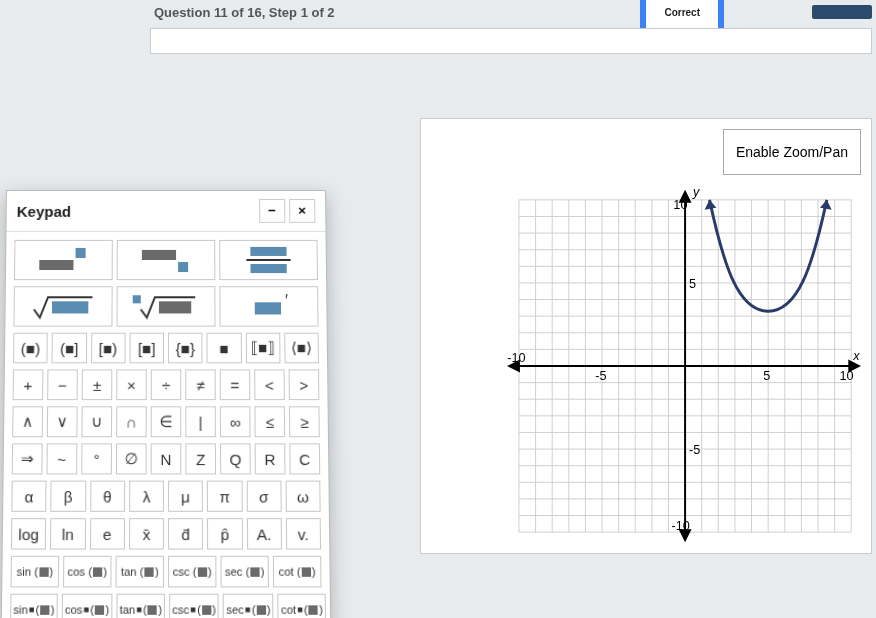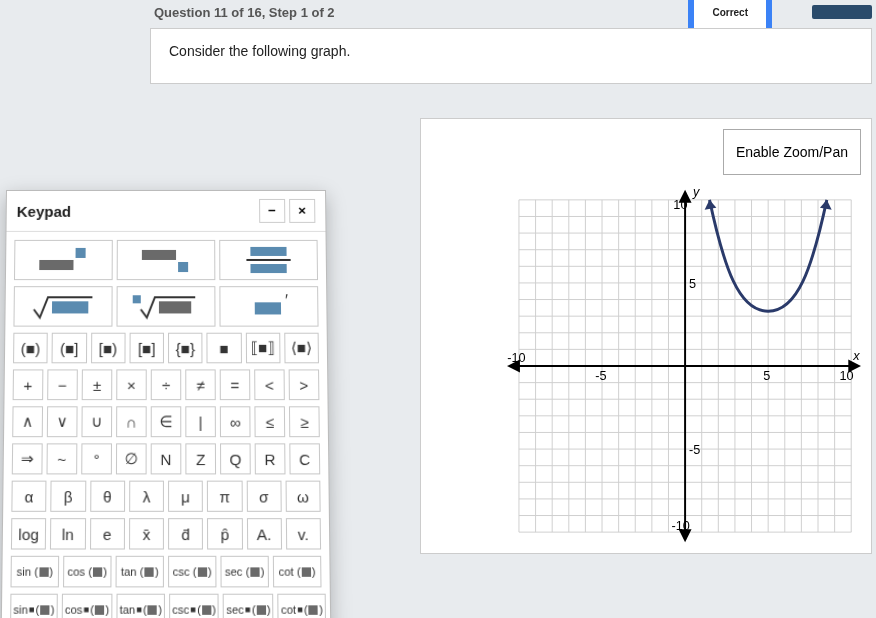--- a/index.html
+++ b/index.html
@@ -15,20 +15,21 @@
     color: #222;
   }
   .top-bar {
     position: absolute;
     left: 150px;
     top: 0;
     right: 0;
     height: 24px;
     display: flex;
     align-items: center;
+    gap: 48px;
   }
   .top-bar .qnum {
     font-weight: bold;
     color: #555;
     padding-left: 4px;
     font-size: 13px;
   }
   .top-bar .correct-box {
     margin-left: auto;
     border: 6px solid #3b82f6;
@@ -157,21 +158,20 @@
 </head>
 <body>
 
 <div class="top-bar">
   <div class="qnum">Question 11 of 16, Step 1 of 2</div>
   <div class="correct-box">Correct</div>
   <div class="progress-stub"></div>
 </div>
 
 <div class="question-panel">
-  <div class="prompt">Consider the following graph.</div>
 </div>
 
 <div class="graph-panel">
   <button class="zoom-btn">Enable Zoom/Pan</button>
   <div class="graph-holder">
     <svg viewBox="0 0 440 380">
 
       <g stroke="#cfcfcf" stroke-width="1">
 
         <line x1="90" y1="20" x2="90" y2="360"></line>

